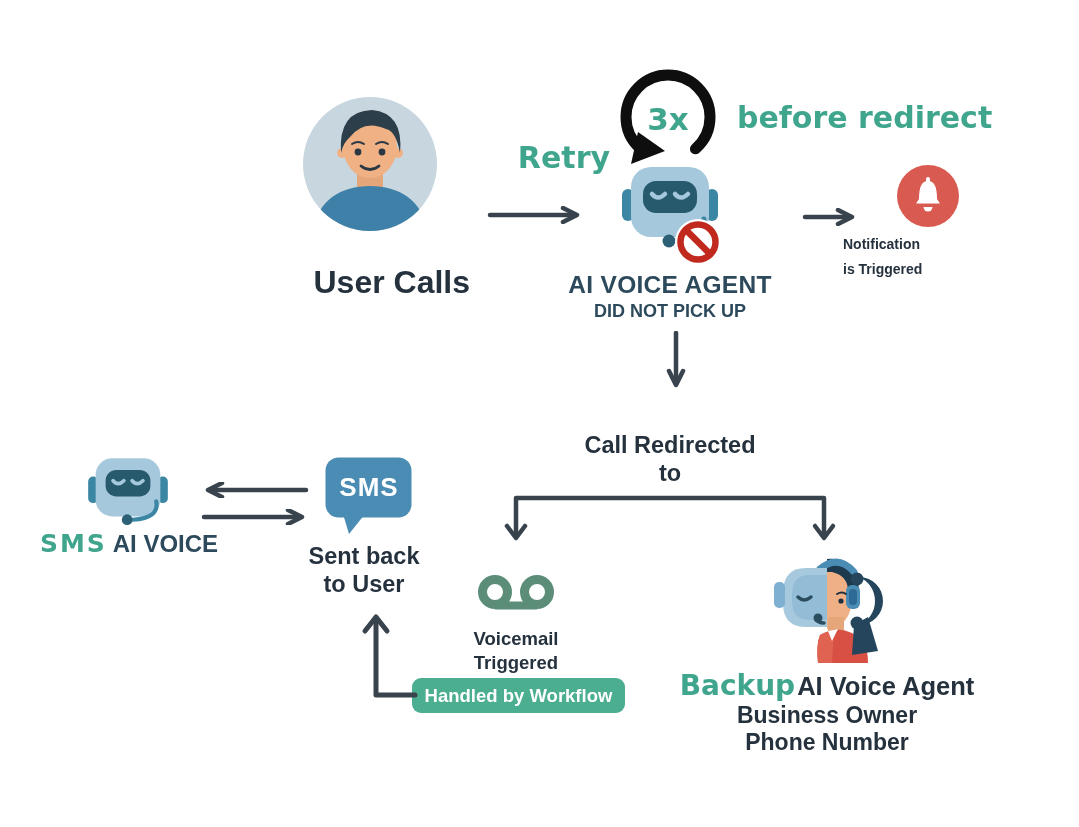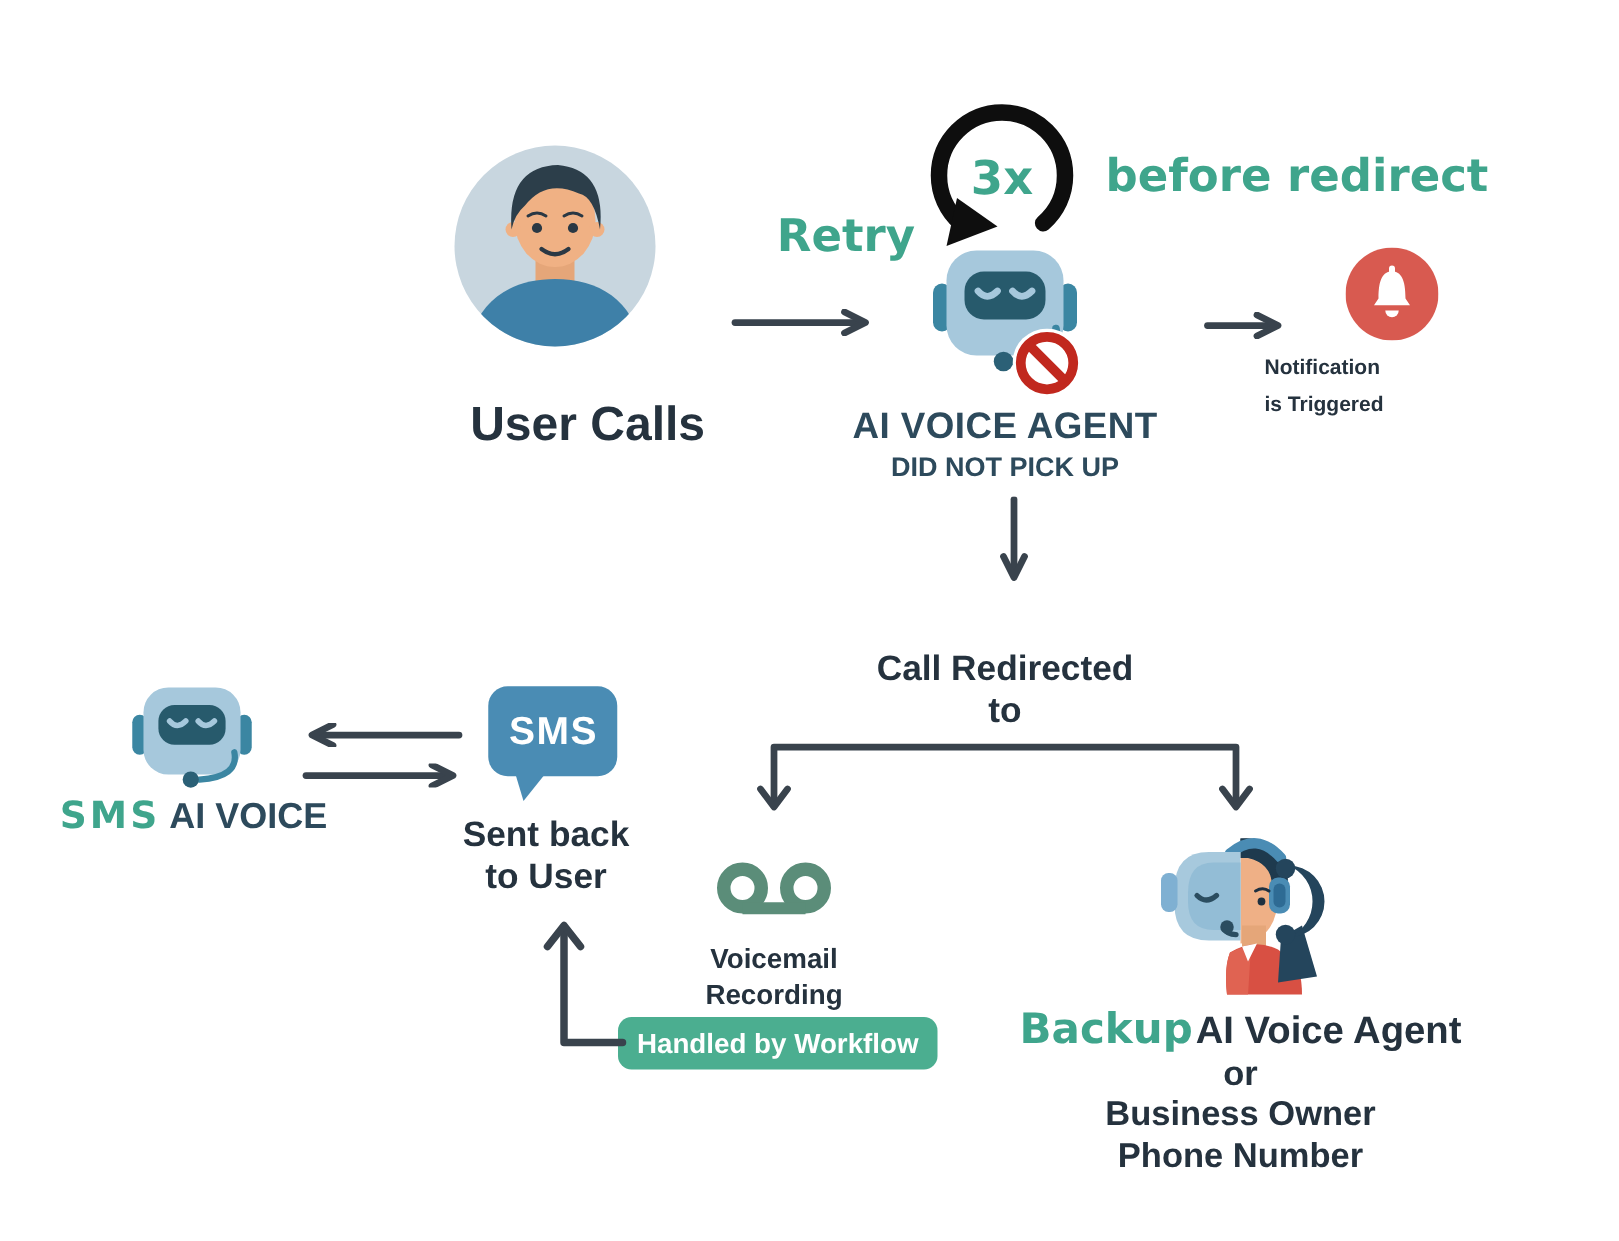--- a/index.html
+++ b/index.html
@@ -132,21 +132,21 @@
 
   <svg class="abs" style="left:477px;top:573px" width="78" height="42" viewBox="0 0 78 42">
     <g stroke="#5b8d79" fill="none">
       <circle cx="18" cy="19" r="12.5" stroke-width="9"></circle>
       <circle cx="60" cy="19" r="12.5" stroke-width="9"></circle>
       <path d="M 18,32.5 H 60" stroke-width="8"></path>
     </g>
   </svg>
   <div class="abs ink center" id="vm-label">
     <div>Voicemail</div>
-    <div>Recording</div>
+    <div>Triggered</div>
   </div>
   <div class="abs" id="workflow-badge">Handled by Workflow</div>
 
   <svg class="abs" style="left:355px;top:606px" width="64" height="96" viewBox="0 0 64 96">
     <g stroke="#39434d" stroke-width="5" fill="none" stroke-linecap="round" stroke-linejoin="round">
       <path d="M 60,89 H 21 V 15"></path>
         <path d="M 10,25 L 21,11 L 32,25"></path>
     </g>
   </svg>
 
@@ -214,18 +214,17 @@
 
     <path d="M 65,17 H 44 Q 21,17 21,42 V 52 Q 21,76 44,76 H 65 Z" fill="#a7c9dd"></path>
     <path d="M 65,24 H 47 Q 30,24 30,44 V 50 Q 30,69 47,69 H 65 Z" fill="#93bdd6"></path>
     <rect x="12" y="31" width="11" height="26" rx="5" fill="#7fb0d2"></rect>
     <path d="M 36,46 q 6,6 13,0" stroke="#2b4d60" stroke-width="3.5" fill="none" stroke-linecap="round"></path>
     <path d="M 62,72 Q 56,72 54,68" stroke="#2b4d60" stroke-width="3.5" fill="none" stroke-linecap="round"></path>
     <circle cx="56" cy="67" r="4.5" fill="#2b4d60"></circle>
   </svg>
   <div class="abs ink center" id="backup-label">
     <div><span class="teal accent">Backup</span><span class="t1">AI Voice Agent</span></div>
-    <div>or</div>
     <div>Business Owner</div>
     <div>Phone Number</div>
   </div>
 
 </div>
 
 </body></html>

